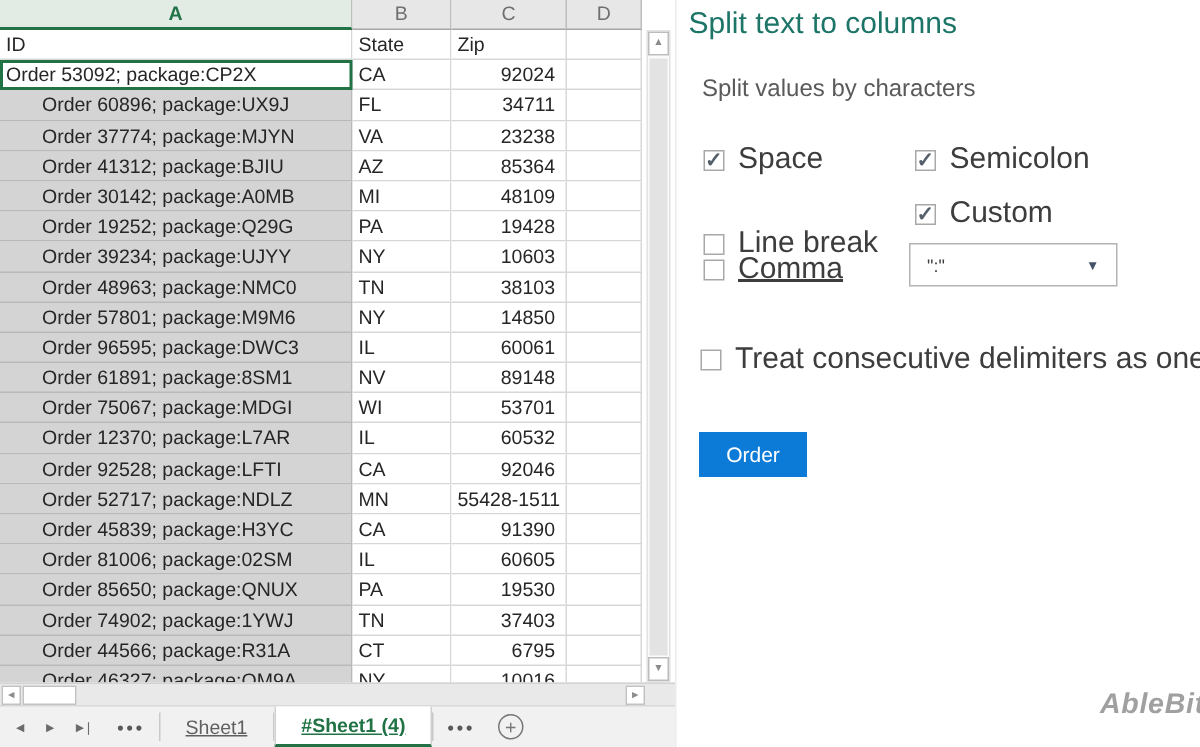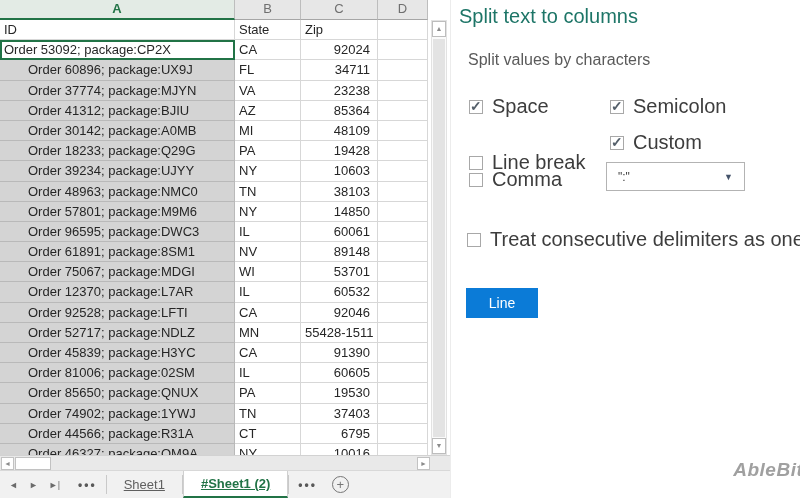--- a/index.html
+++ b/index.html
@@ -66,21 +66,21 @@
   .p-sub{position:absolute;left:17px;top:51px;font-size:16px;color:#5a5a5a;}
   .cb{position:absolute;display:flex;align-items:center;gap:9px;font-size:20px;color:#3d3d3d;}
   .box{width:14px;height:14px;border:1px solid #a8a8a8;background:#fff;box-sizing:border-box;
        position:relative;flex:0 0 auto;}
   .cb.checked .box::after{content:"\2713";position:absolute;left:0px;top:-3px;font-size:14px;
        color:#55606b;font-weight:700;}
   .cb-space{left:18px;top:95px;}
   .cb-semicolon{left:159px;top:95px;}
   .cb-linebreak{left:18px;top:131px;margin-top:20px;}
   .cb-custom{left:159px;top:131px;}
-  .cb-comma{left:18px;top:168px;}
+  .cb-comma{left:18px;top:168px;text-decoration:underline;}
   .cb-treat{left:16px;top:228px;}
   .dropdown{position:absolute;left:155px;top:162px;width:139px;height:29px;
             border:1px solid #b3b3b3;box-sizing:border-box;display:flex;align-items:center;
             justify-content:space-between;padding:0 11px;font-size:12px;color:#3d3d3d;background:#fff;}
   .dd-arrow{color:#44536a;font-size:9px;}
   .split-btn{position:absolute;left:15px;top:288px;width:72px;height:30px;background:#0b7bd7;
              color:#fff;font-size:14px;border:none;display:flex;align-items:center;
              justify-content:center;font-family:"Liberation Sans",sans-serif;}
   .brand{position:absolute;right:17px;top:459px;display:flex;align-items:center;gap:15px;}
   .brand-name{font-size:19px;font-weight:700;font-style:italic;color:#a0a0a0;letter-spacing:.5px;}
@@ -129,21 +129,21 @@
           <div class="cell w2 num">85364</div>
           <div class="cell w3"></div>
         </div>
         <div class="s-row">
           <div class="cell w0 selbg">Order 30142; package:A0MB</div>
           <div class="cell w1">MI</div>
           <div class="cell w2 num">48109</div>
           <div class="cell w3"></div>
         </div>
         <div class="s-row">
-          <div class="cell w0 selbg">Order 18233; package:Q29G</div>
+          <div class="cell w0 selbg">Order 19252; package:Q29G</div>
           <div class="cell w1">PA</div>
           <div class="cell w2 num">19428</div>
           <div class="cell w3"></div>
         </div>
         <div class="s-row">
           <div class="cell w0 selbg">Order 39234; package:UJYY</div>
           <div class="cell w1">NY</div>
           <div class="cell w2 num">10603</div>
           <div class="cell w3"></div>
         </div>
@@ -249,21 +249,21 @@
   <div class="tabbar">
     <div class="nav">
       <span>◄</span>
       <span>►</span>
       <span>►|</span>
     </div>
     <div class="overflow-dots">•••</div>
     <div class="tb-sep"></div>
     <div class="tab">Sheet1</div>
     <div class="tb-sep"></div>
-    <div class="tab active">#Sheet1 (2)</div>
+    <div class="tab active">#Sheet1 (4)</div>
     <div class="tb-sep"></div>
     <div class="overflow-dots">•••</div>
     <div class="add-btn">+</div>
   </div>
 
   <div class="panel">
     <div class="p-title">Split text to columns</div>
     <div class="p-sub">Split values by characters</div>
 
     <div class="cb cb-space checked">
@@ -290,21 +290,21 @@
     <div class="dropdown">
       <span>":"</span>
       <span class="dd-arrow">▼</span>
     </div>
 
     <div class="cb cb-treat">
       <span class="box"></span>
       <span>Treat consecutive delimiters as one</span>
     </div>
 
-    <button class="split-btn">Line</button>
+    <button class="split-btn">Order</button>
 
     <div class="brand">
       <span class="brand-name">AbleBits</span>
       <span class="brand-dots">•••</span>
     </div>
   </div>
 
 </div>
 
 </body></html>

